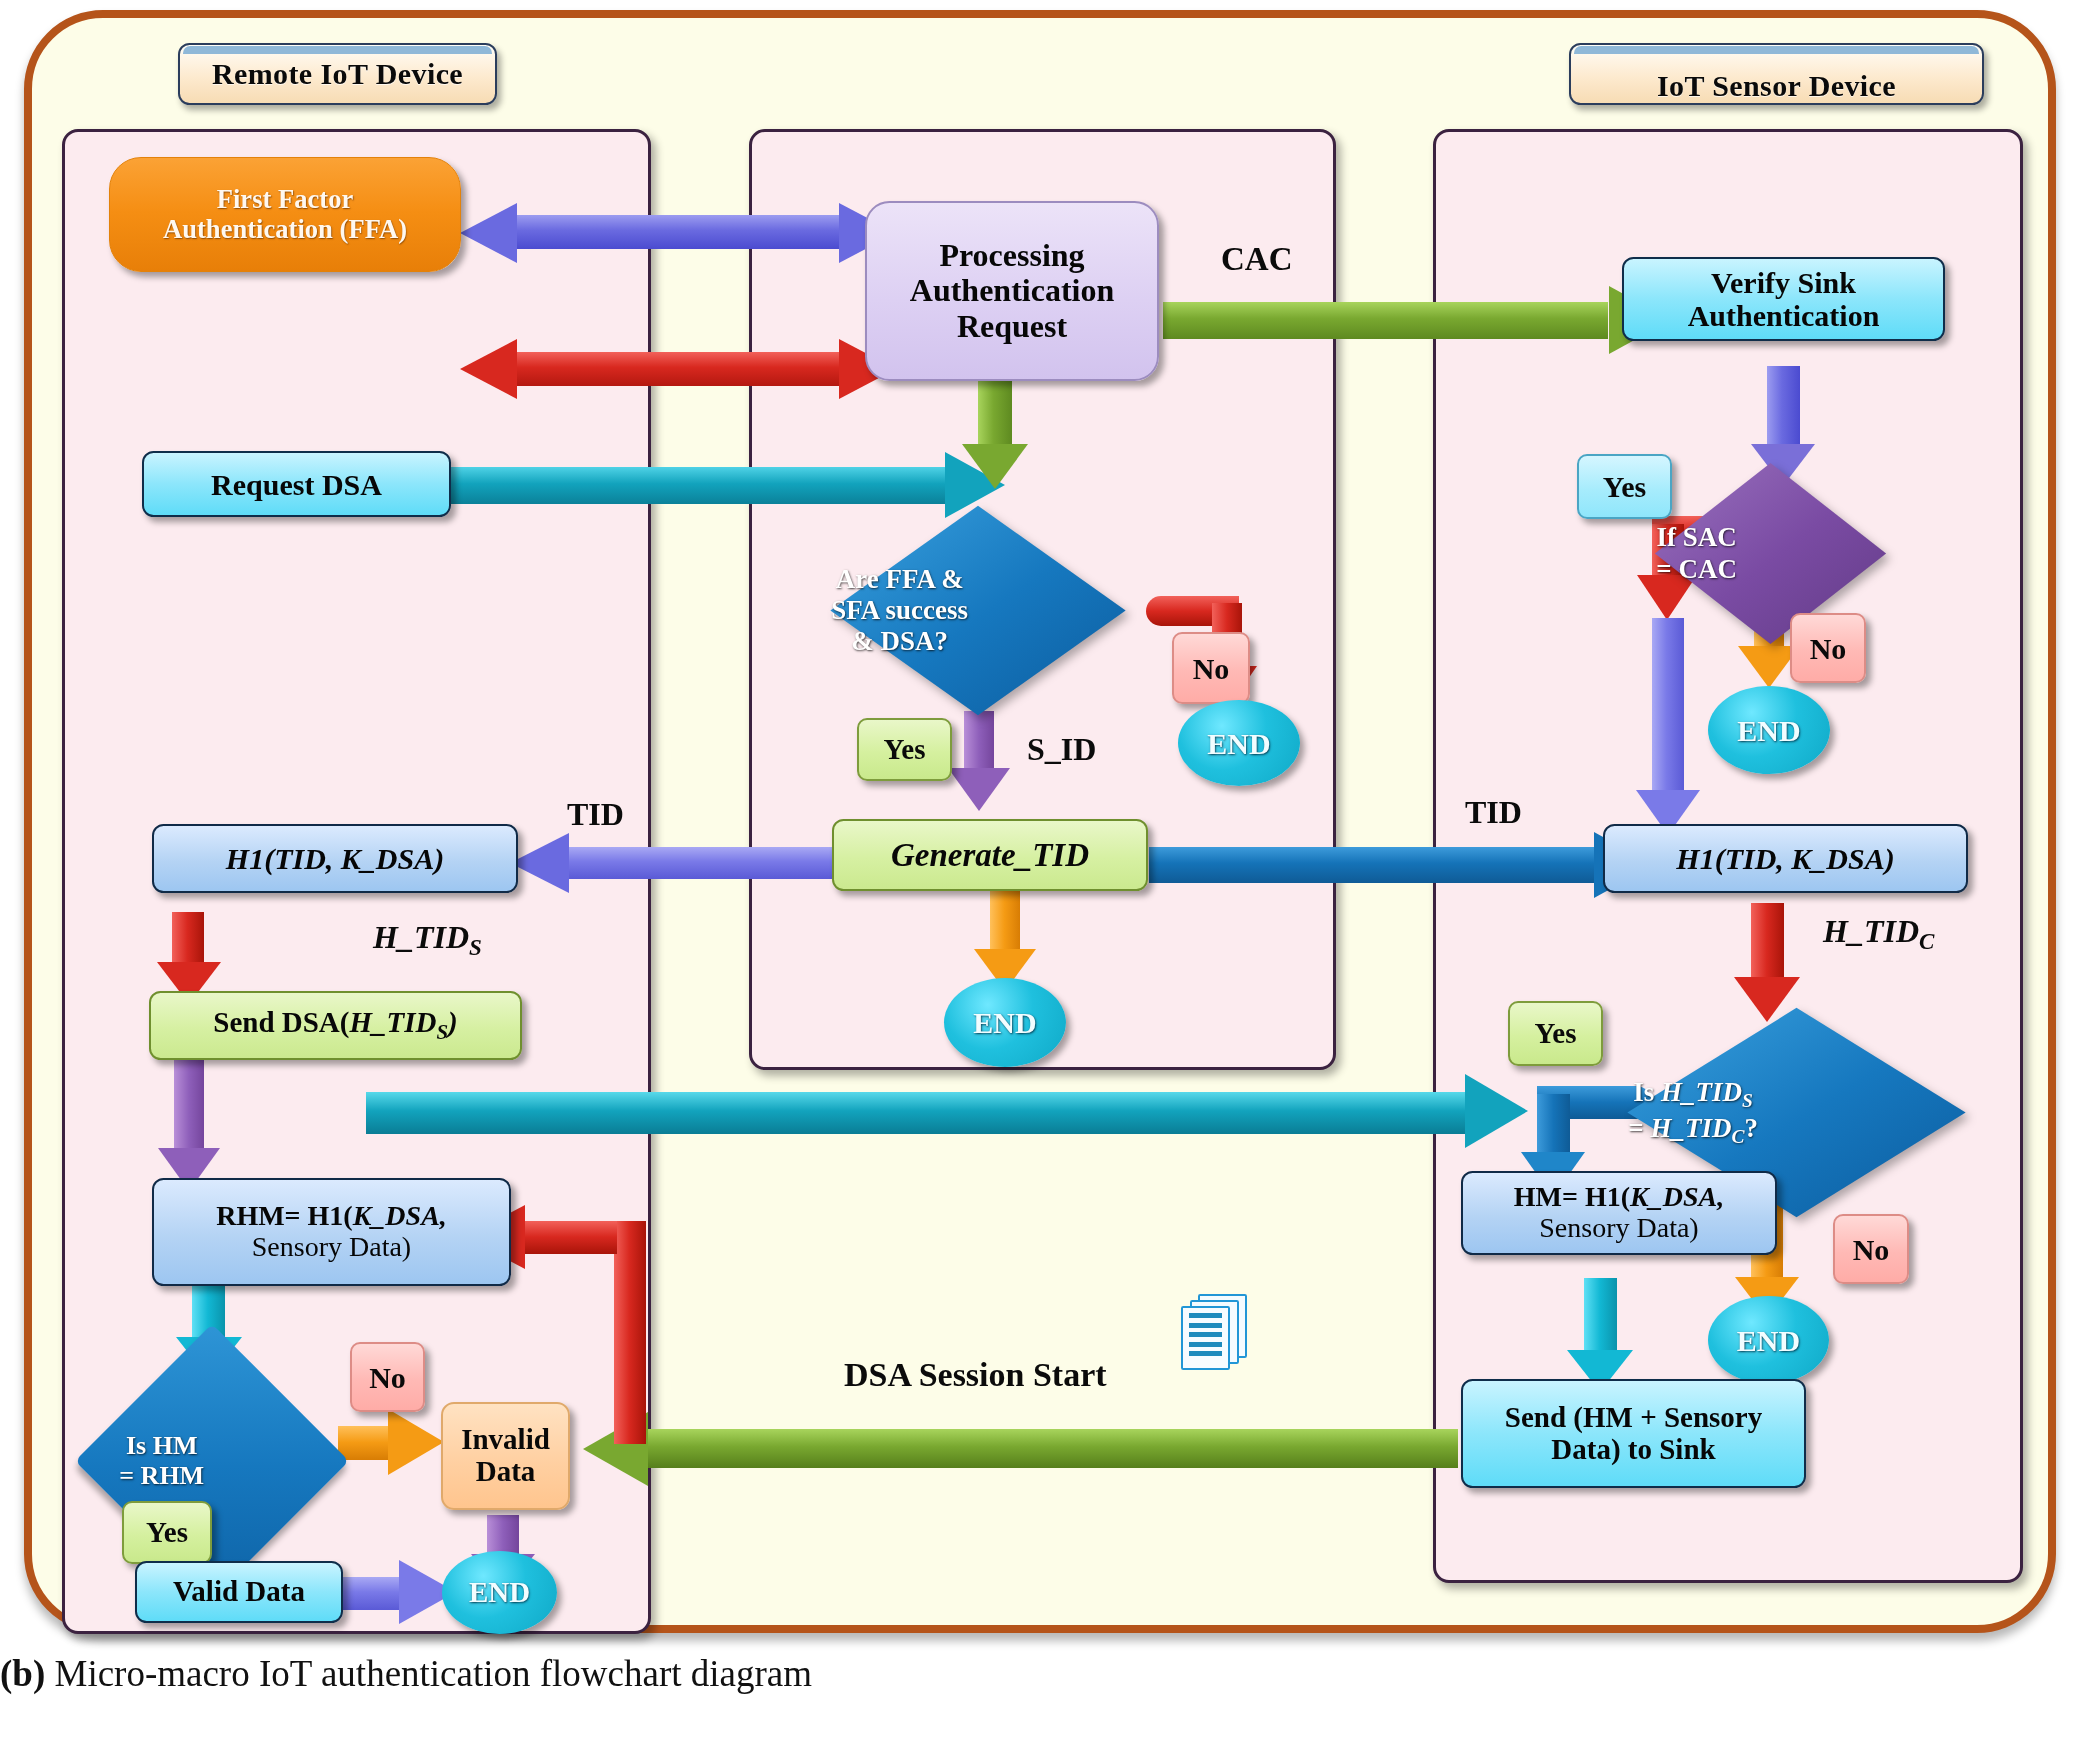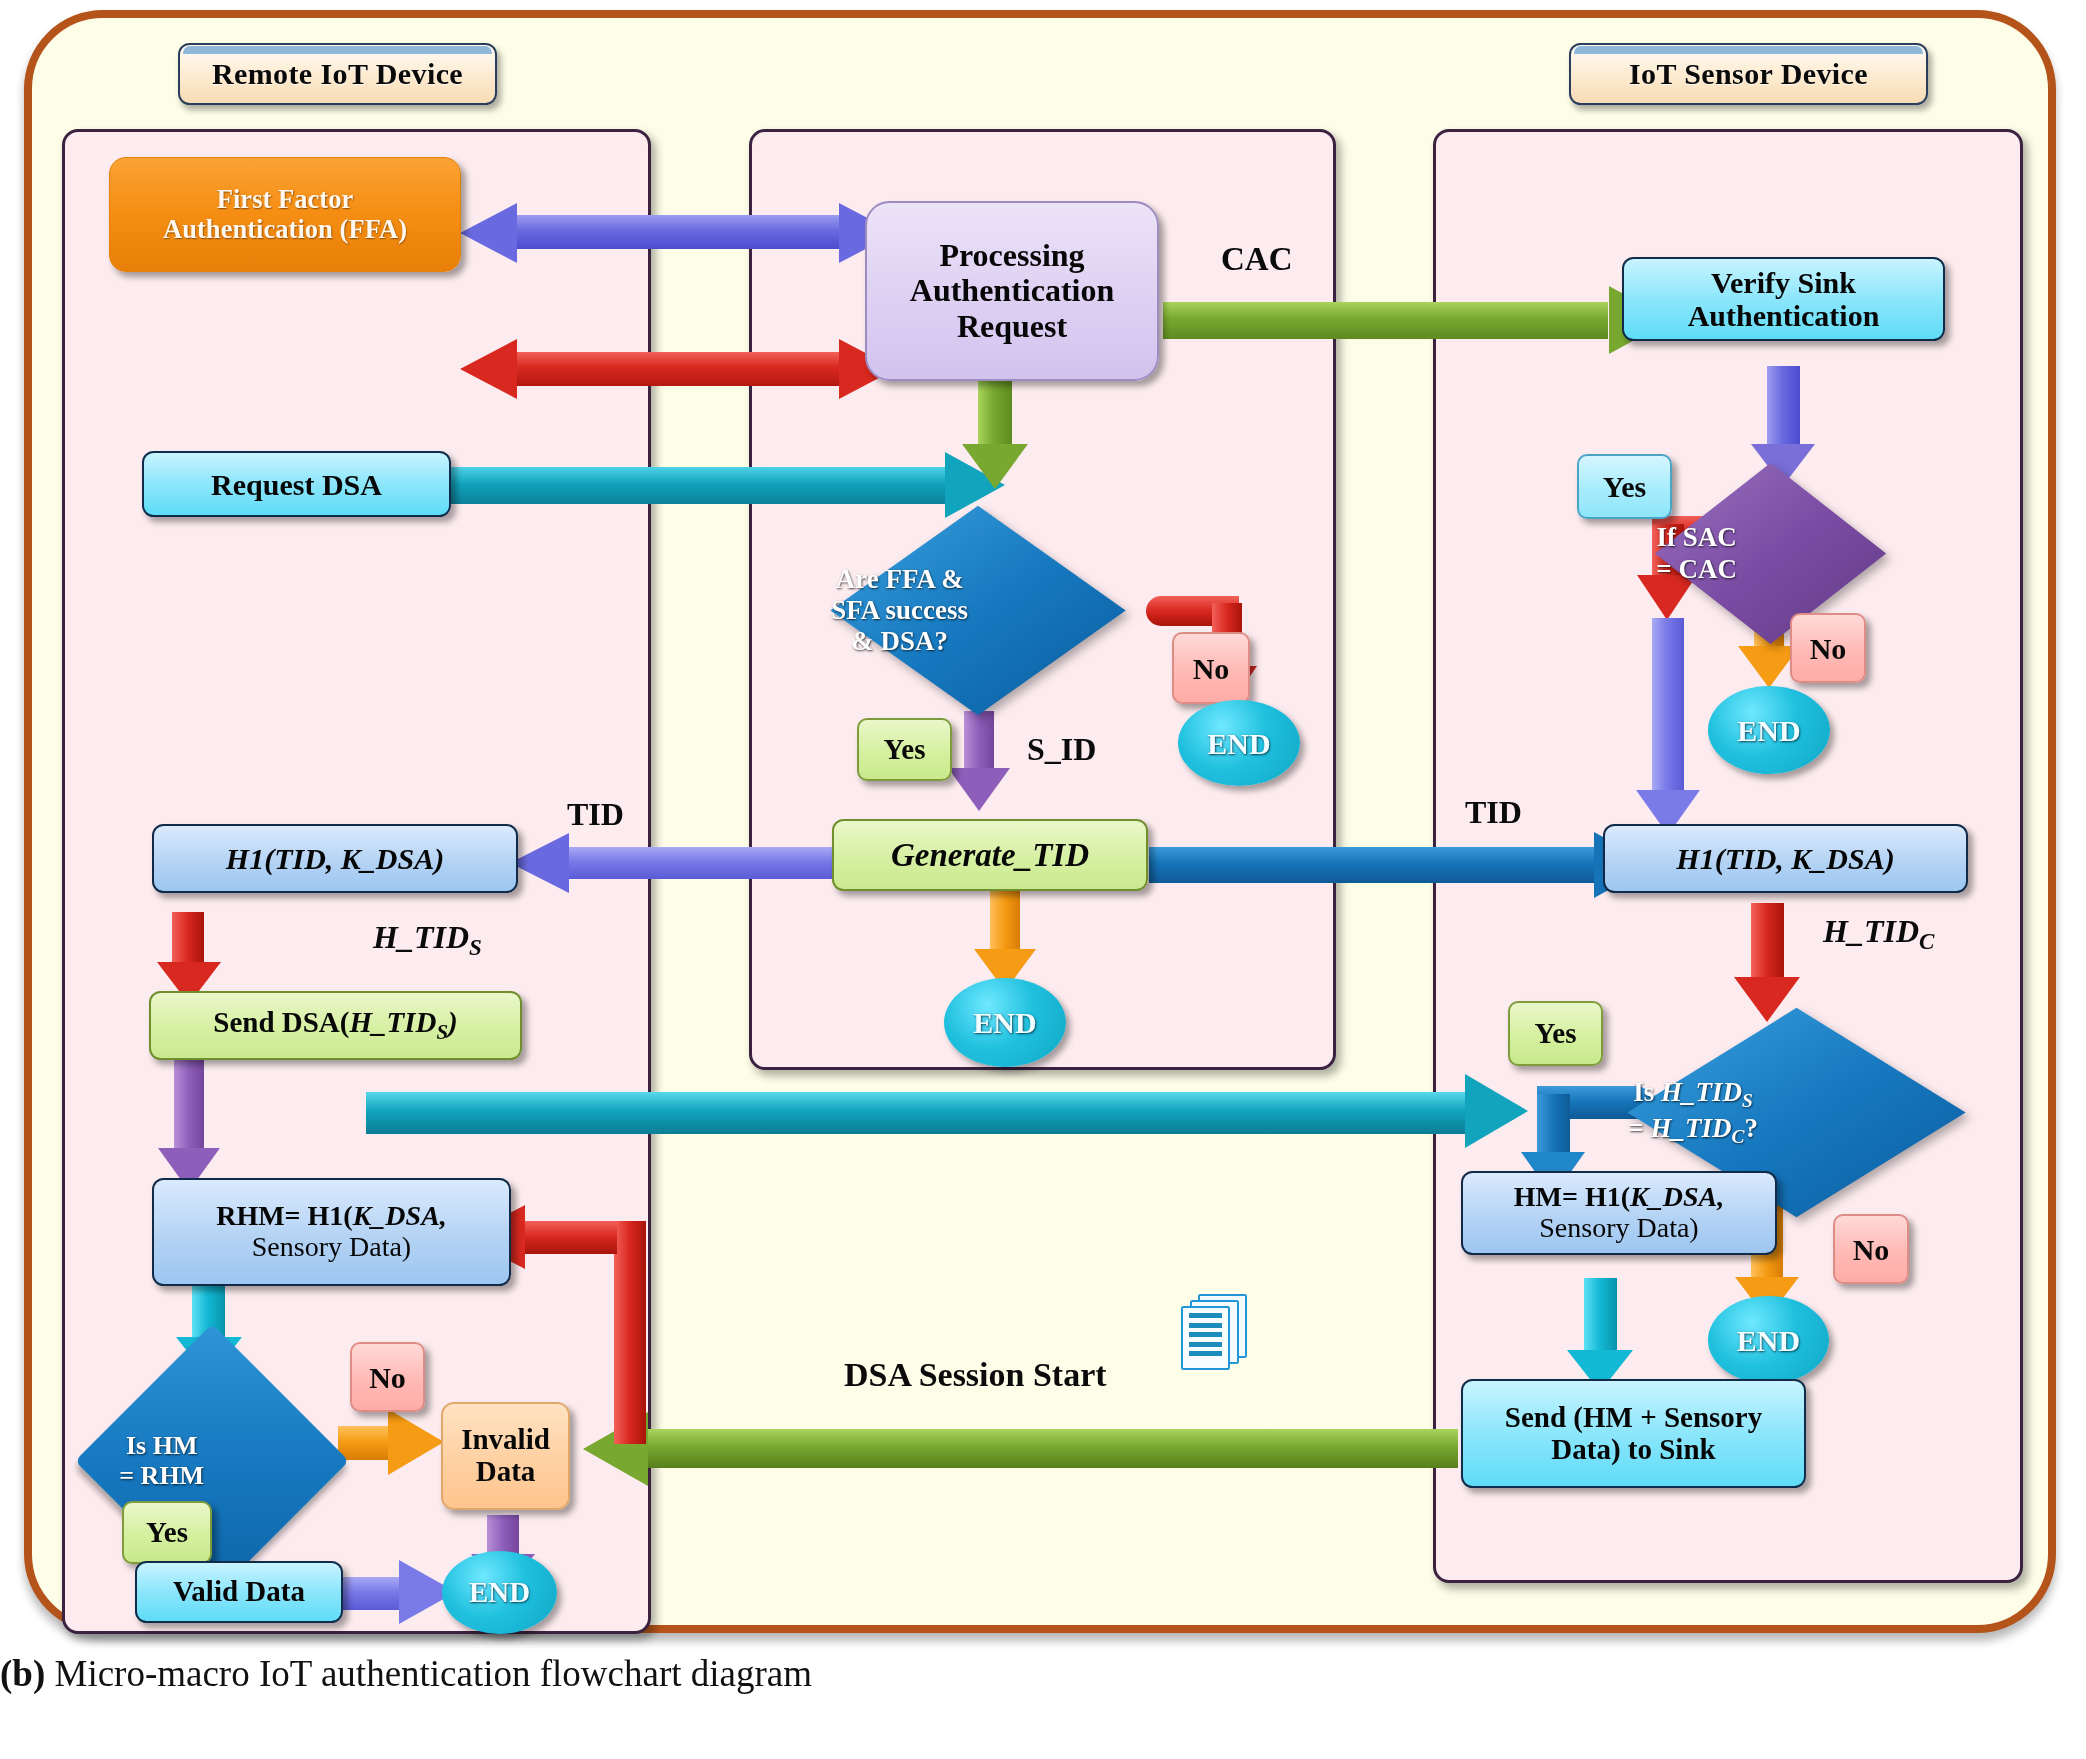--- a/index.html
+++ b/index.html
@@ -42,21 +42,21 @@
   
   .node{
     position:absolute;box-sizing:border-box;display:flex;
     align-items:center;justify-content:center;text-align:center;
     font-weight:bold;line-height:1.1;
     box-shadow:4.3px 5px 6.5px rgba(0,0,0,.35);
   }
 
   .n-orange{
     background:linear-gradient(180deg,#fba235 0%,#f58e13 48%,#e87f08 100%);
-    border:1.4px solid #e3820a;border-radius:17px;color:#fff8ef;
+    border:1.4px solid #e3820a;border-radius:32px;color:#fff8ef;
     text-shadow:0.7px 0.7px 1.4px rgba(120,60,0,.85);
   }
   .n-lilac{
     background:linear-gradient(180deg,#ece3f8 0%,#ddd0f3 55%,#d2c3ee 100%);
     border:2.2px solid #9c8cbf;border-radius:24.4px;color:#070707;
   }
   .n-cyan{
     background:linear-gradient(180deg,#c9f4ff 0%,#8ce6fb 50%,#5fdcf8 100%);
     border:2.9px solid #0f2d4a;border-radius:11.5px;color:#070707;
   }
@@ -130,21 +130,21 @@
 </head>
 <body>
 
 <div id="root">
 
   <div id="frame"></div>
 
   <div class="lane-title" style="left:178px;top:43px;width:319px;">
     <span>Remote IoT Device</span>
   </div>
-  <div class="lane-title" style="left:1569px;top:43px;width:359px;">
+  <div class="lane-title" style="left:1569px;top:43px;width:415px;align-items:flex-end;">
     <span>IoT Sensor Device</span>
   </div>
 
   <div class="lane" style="left:62px;top:129px;width:589px;height:1505px;"></div>
   <div class="lane" style="left:749px;top:129px;width:587px;height:941px;"></div>
   <div class="lane" style="left:1433px;top:129px;width:590px;height:1454px;"></div>
 
   <div class="abody" style="left:516px;top:215px;width:323px;height:34px;
        background:linear-gradient(180deg,#9c9cf0,#6a6ae0 45%,#4b4bd0);"></div>
   <div class="ahead" style="left:460px;top:203px;border-top:30px solid transparent;border-bottom:30px solid transparent;border-right:57px solid #6a6ae0;"></div>

